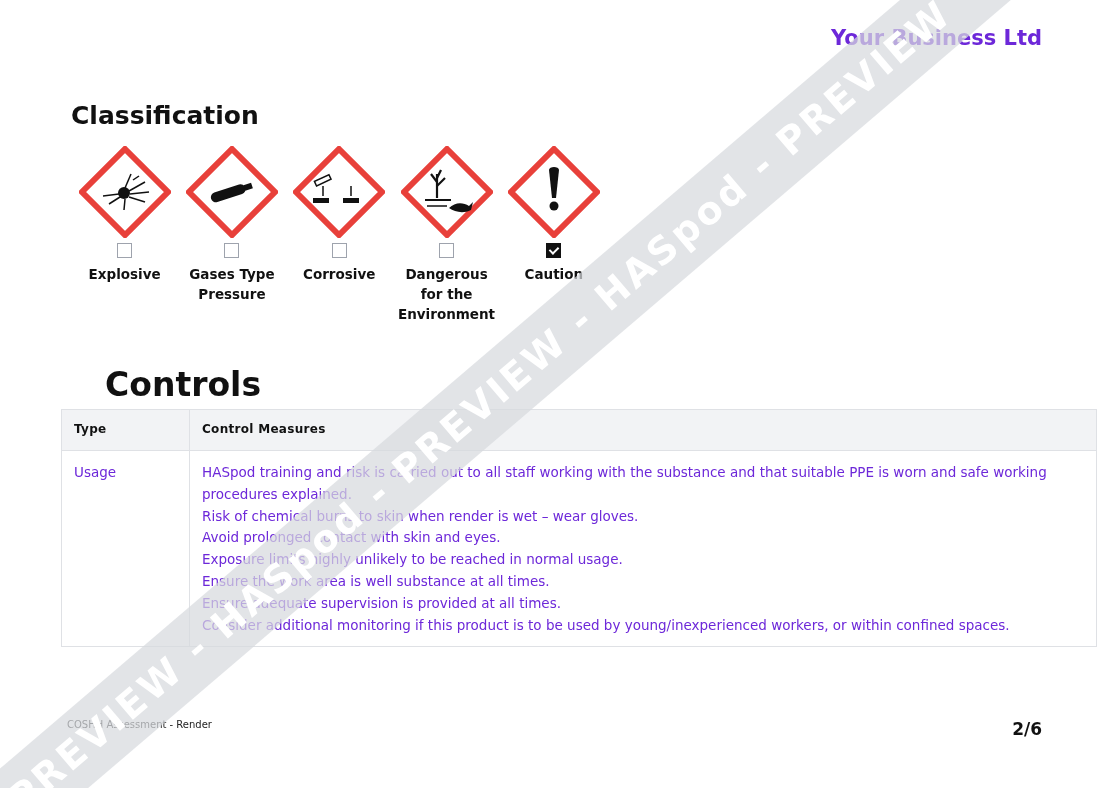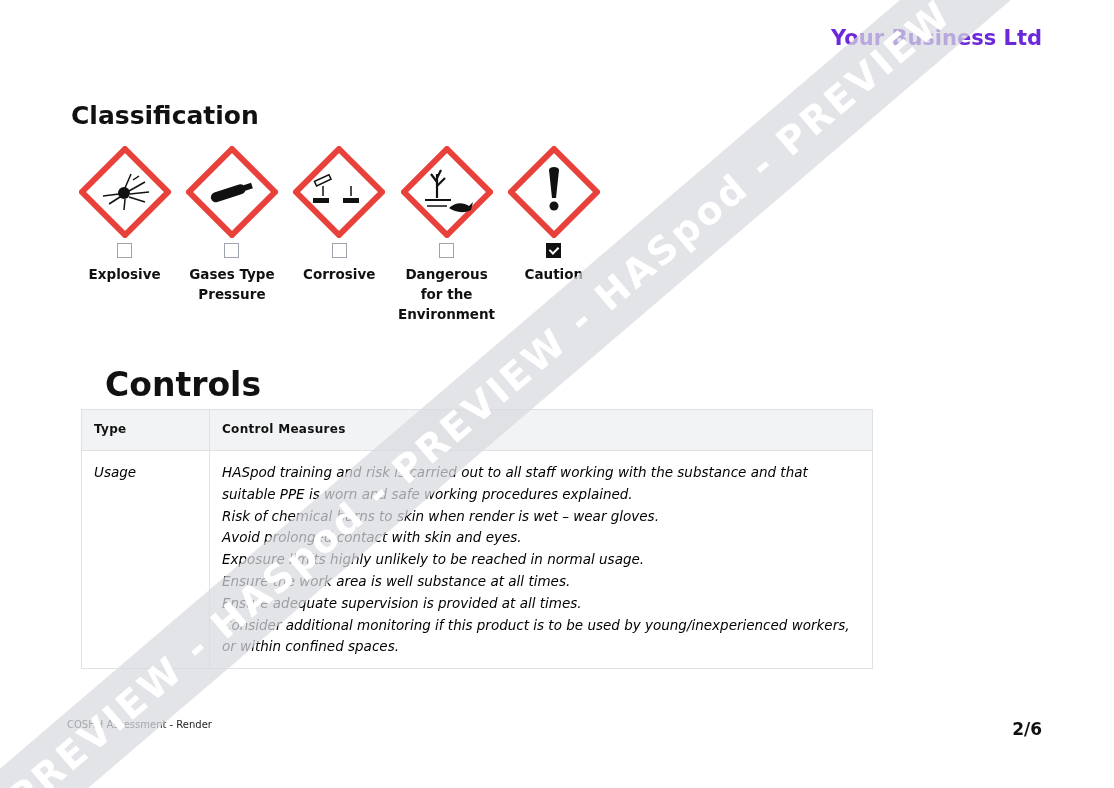--- a/index.html
+++ b/index.html
@@ -8,24 +8,24 @@
     .company { position: absolute; right: 72px; top: 26px; font-weight: bold; font-size: 21px; color: #6d28d9; }
     .h-class { position: absolute; left: 71px; top: 101px; font-weight: bold; font-size: 25px; }
     .pictos { position: absolute; left: 71px; top: 146px; width: 972px; display: flex; }
     .picto { width: 107.3px; display: flex; flex-direction: column; align-items: center; }
     .diamond-wrap { width: 92px; height: 92px; display: flex; align-items: center; justify-content: center; }
     .checkbox { width: 15px; height: 15px; border: 1.5px solid #9ea3ad; background: #fff; margin-top: 5px; display: flex; align-items: center; justify-content: center; }
     .checkbox.checked { background: #111; border-color: #111; }
     .checkbox.checked::after { content: ""; width: 4px; height: 7px; border: solid #fff; border-width: 0 2px 2px 0; transform: rotate(45deg); margin-top: -2px; }
     .picto-label { margin-top: 6px; font-weight: bold; font-size: 13.5px; text-align: center; line-height: 20px; color: #111; }
     .h-controls { position: absolute; left: 71px; top: 365px; font-weight: bold; font-size: 33px; margin-left: 34px; }
-    table.controls { position: absolute; left: 81px; top: 409px; width: 792px; border-collapse: collapse; font-size: 13.5px; }
+    table.controls { position: absolute; left: 61px; top: 409px; width: 1036px; border-collapse: collapse; font-size: 13.5px; }
     table.controls th, table.controls td { border: 1px solid #dfe1e5; text-align: left; vertical-align: top; }
     table.controls th { background: #f2f3f5; font-size: 12px; font-weight: bold; padding: 12px 12px; height: 41px; letter-spacing: 0.3px; }
-    table.controls td { padding: 11px 12px 10px 12px; line-height: 21.8px; color: #000000; font-style: italic; }
+    table.controls td { padding: 11px 12px 10px 12px; line-height: 21.8px; color: #6d28d9; }
     .col-type { width: 128px; }
     .footer-left { position: absolute; left: 67px; top: 719px; font-size: 10px; color: #222; }
     .footer-right { position: absolute; right: 72px; top: 719px; font-size: 17px; font-weight: bold; }
     .watermark { position: absolute; left: -220px; top: 370px; width: 1400px; height: 72px; background: rgba(215,218,222,0.72); transform: rotate(-40.5deg); display: flex; align-items: center; justify-content: center; white-space: nowrap; color: #fff; font-weight: bold; font-size: 38px; letter-spacing: 3px; pointer-events: none; }
   </style>
 </head>
 <body>
 
 <div class="company">Your Business Ltd</div>
 

